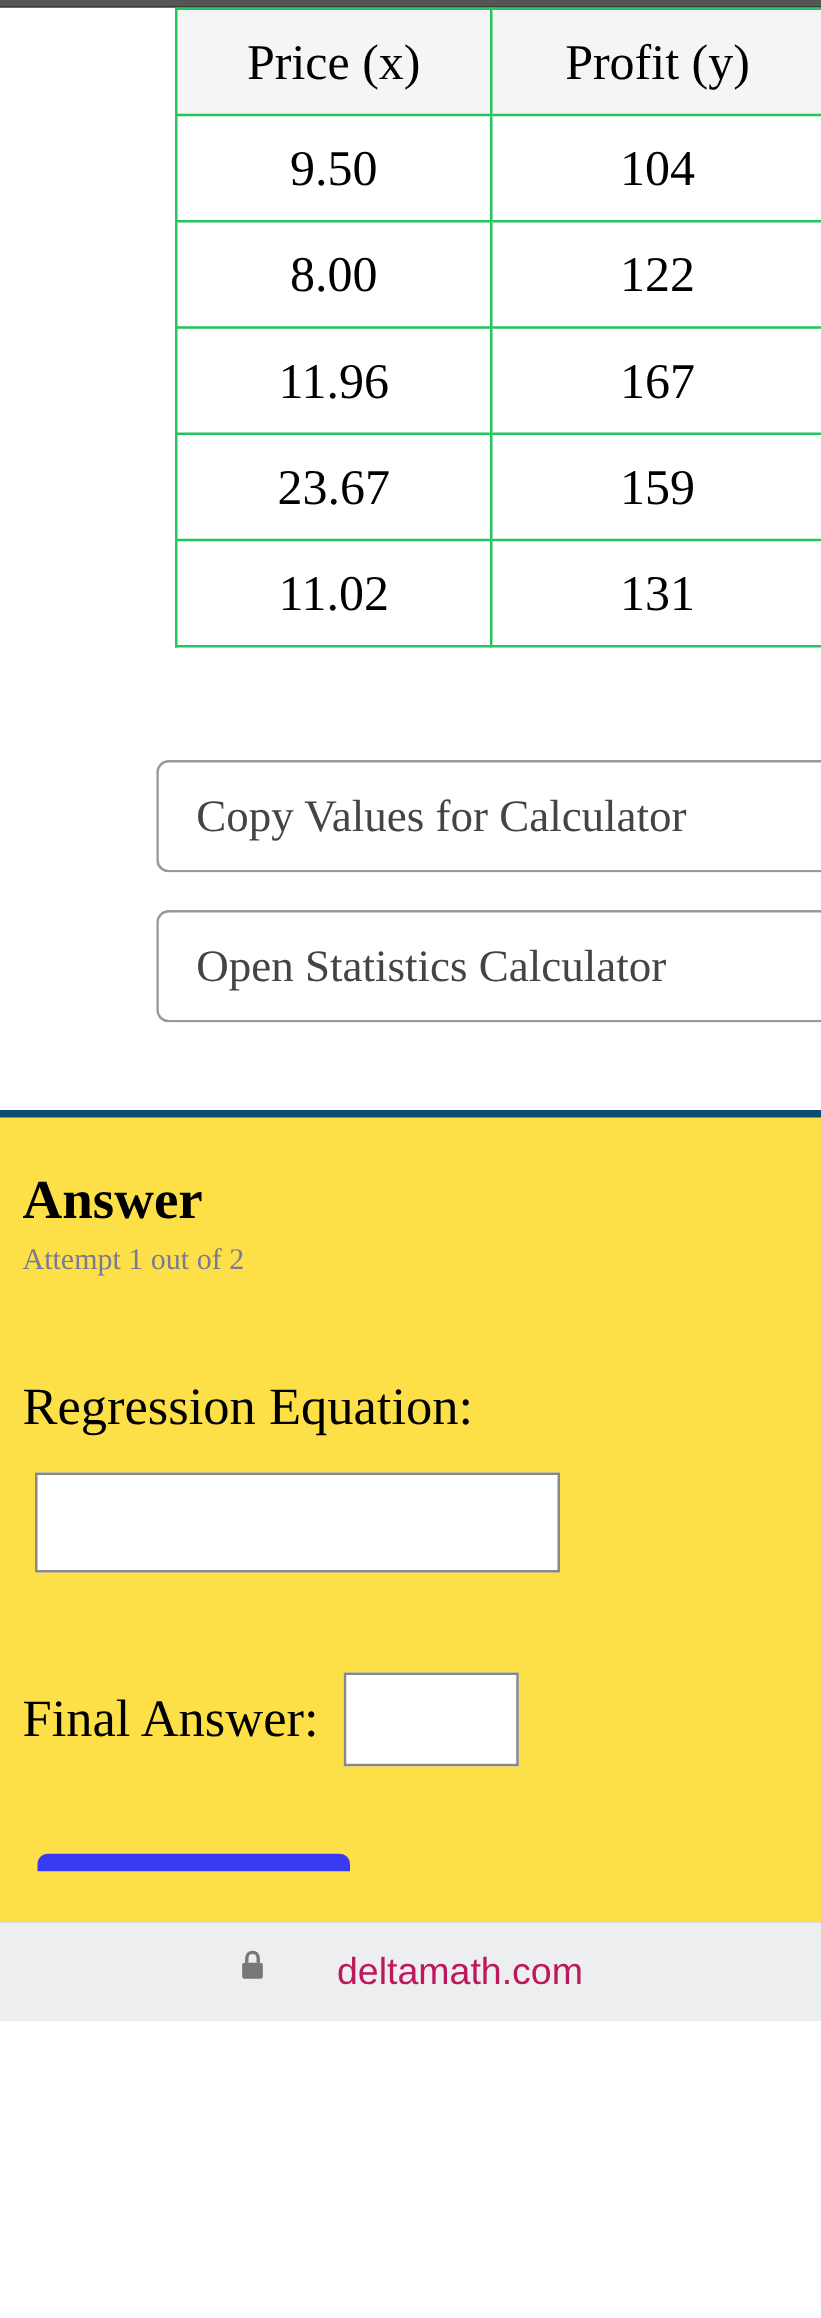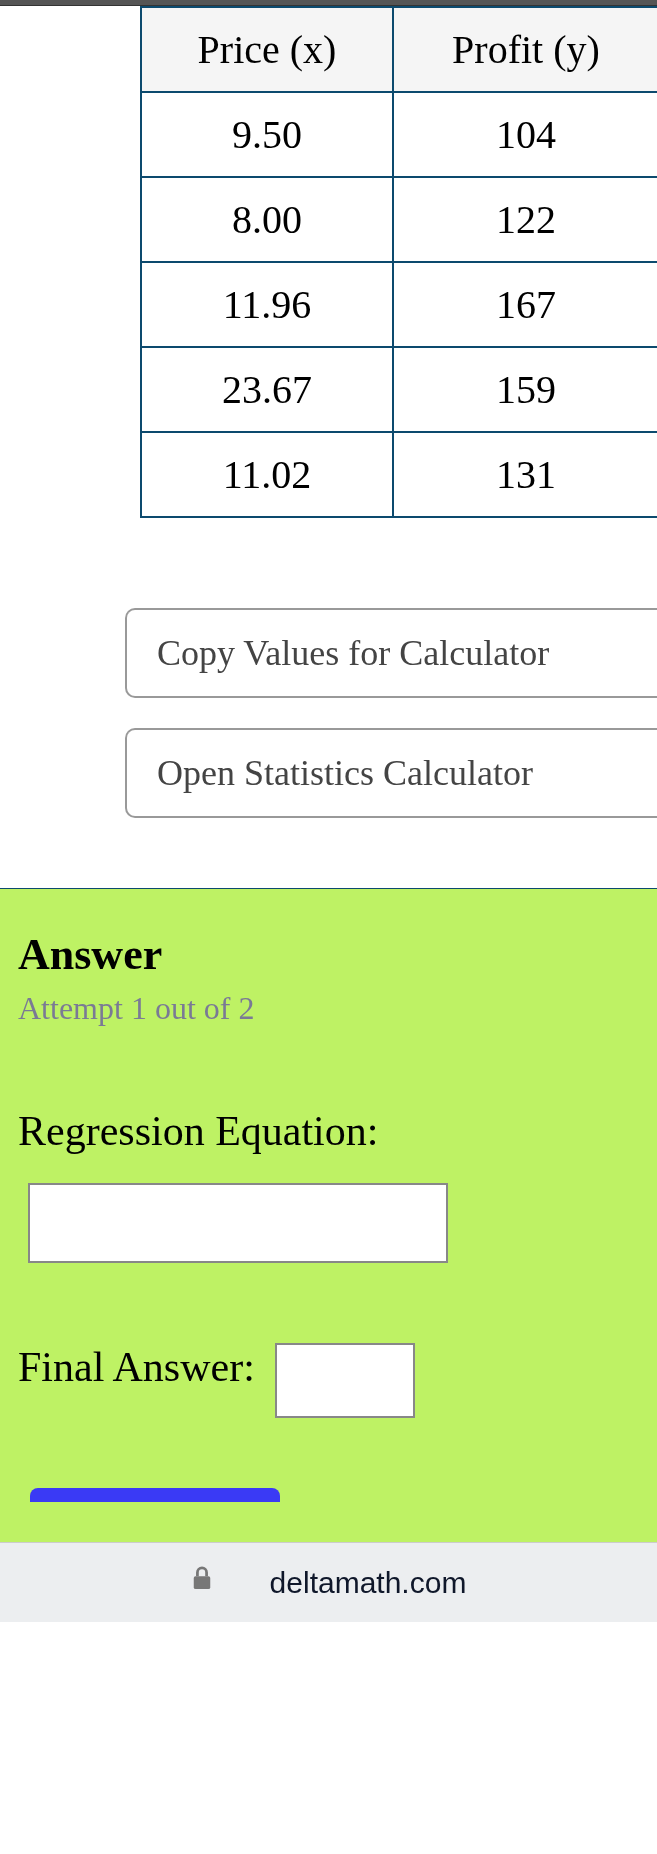--- a/index.html
+++ b/index.html
@@ -17,21 +17,21 @@
   .content-area {
     padding: 0 0 0 0;
   }
   table.data-table {
     border-collapse: collapse;
     margin-left: 140px;
     margin-top: 0;
     width: 520px;
   }
   table.data-table th, table.data-table td {
-    border: 2px solid #0c4a6e;
+    border: 2px solid #22c55e;
     text-align: center;
     font-size: 40px;
     padding: 18px 10px;
     font-weight: normal;
   }
   table.data-table th {
     background: #f5f5f5;
     font-weight: normal;
   }
   .button-stack {
@@ -49,34 +49,34 @@
     font-family: Georgia, serif;
     font-size: 36px;
     padding: 22px 20px;
     margin-bottom: 30px;
     text-align: left;
     cursor: pointer;
     padding-left: 30px;
   }
   .answer-panel {
     margin-top: 70px;
-    background: #bef264;
+    background: #fde047;
     padding: 40px 10px 40px 10px;
-    border-top: 1px solid #0c4a6e;
+    border-top: 6px solid #0c4a6e;
   }
   .answer-heading {
     font-family: Georgia, serif;
     font-weight: bold;
     font-size: 44px;
     margin: 0 0 10px 8px;
   }
   .attempt-text {
     font-family: Georgia, serif;
     color: #7a7a95;
-    font-size: 32px;
+    font-size: 24px;
     margin-left: 8px;
   }
   .field-block {
     margin-top: 80px;
   }
   .field-label {
     font-family: Georgia, serif;
     font-size: 42px;
     margin-left: 8px;
   }
@@ -87,21 +87,21 @@
     width: 420px;
     height: 80px;
     border: 2px solid #888;
     background: #fff;
     font-size: 30px;
     padding: 5px 10px;
   }
   .final-row {
     margin-top: 80px;
     display: flex;
-    align-items: flex-start;
+    align-items: center;
   }
   .final-input {
     margin-left: 20px;
     width: 140px;
     height: 75px;
     border: 2px solid #888;
     background: #fff;
     font-size: 30px;
     padding: 5px;
   }
@@ -114,21 +114,21 @@
     border-radius: 8px 8px 0 0;
   }
   .bottom-bar {
     border-top: 1px solid #ccc;
     background: #eceef0;
     height: 80px;
     display: flex;
     align-items: center;
     justify-content: center;
     font-family: -apple-system, Helvetica, Arial, sans-serif;
-    color: #0f172a;
+    color: #be185d;
     font-size: 30px;
     gap: 47px;
   }
   .lock-icon {
     display: inline-block;
     margin-right: 10px;
     position: relative;
     top: -2px;
   }
   .lock-icon svg { width: 22px; height: 26px; }

